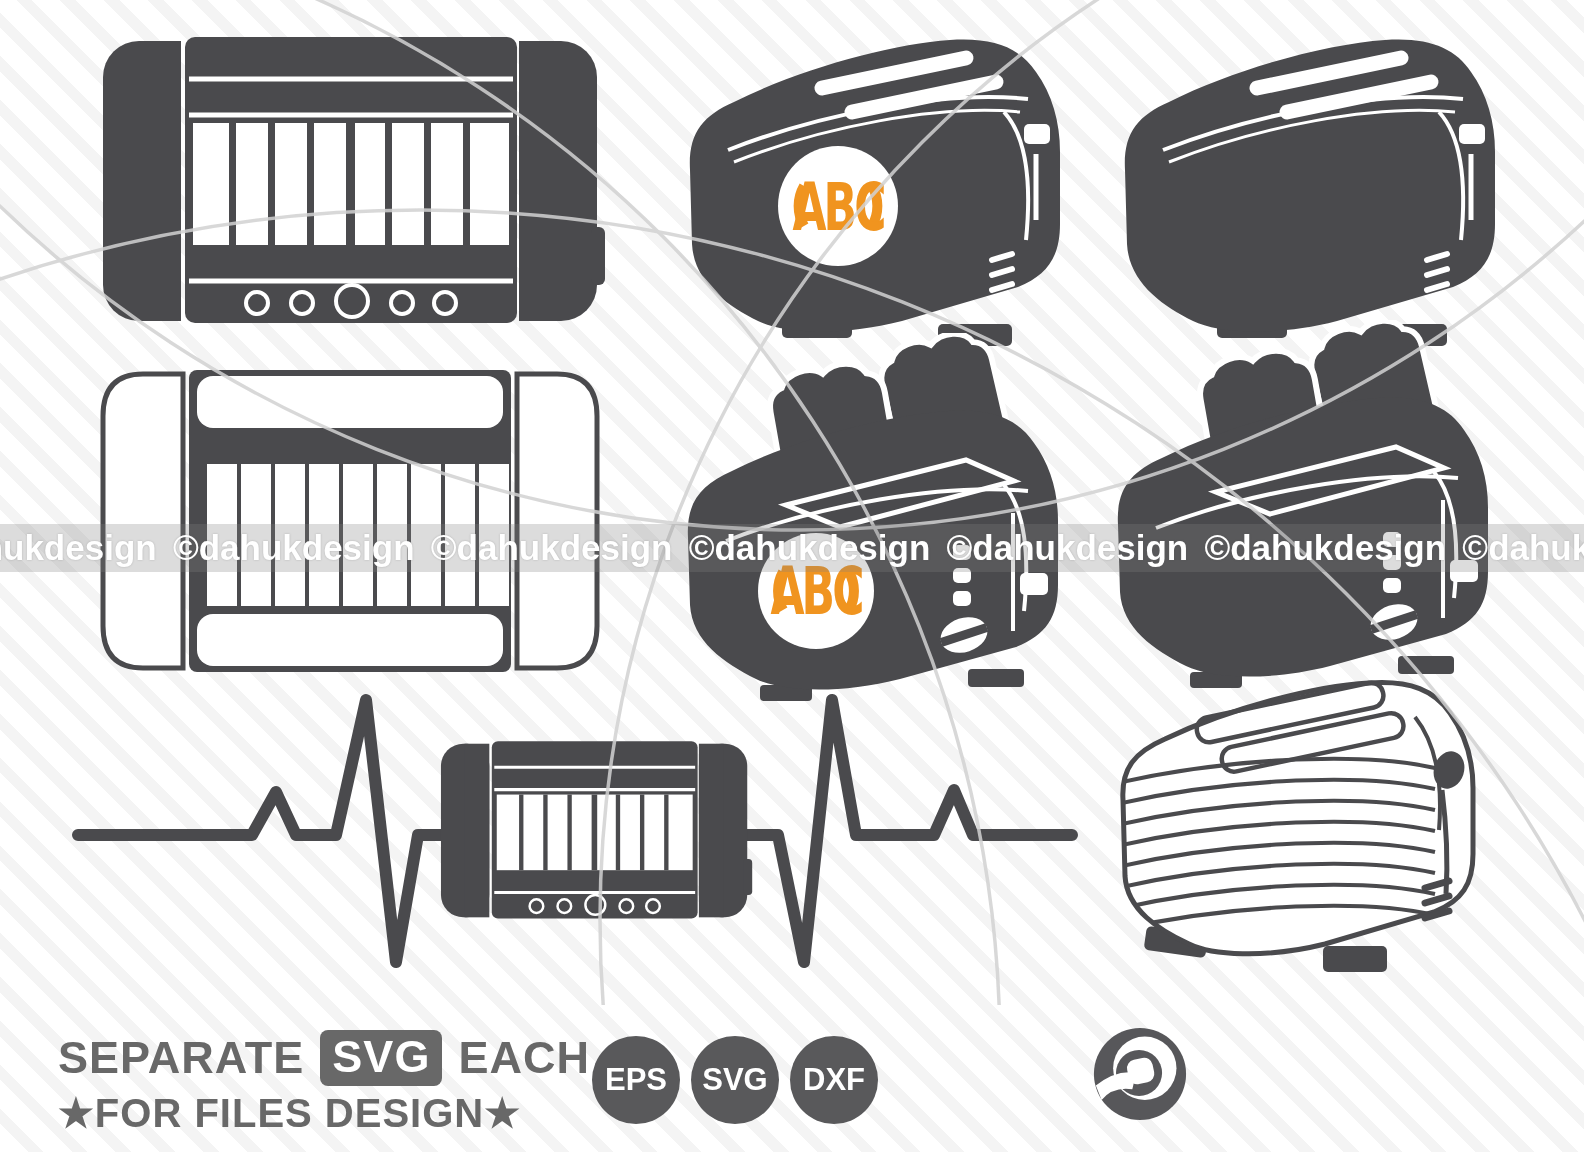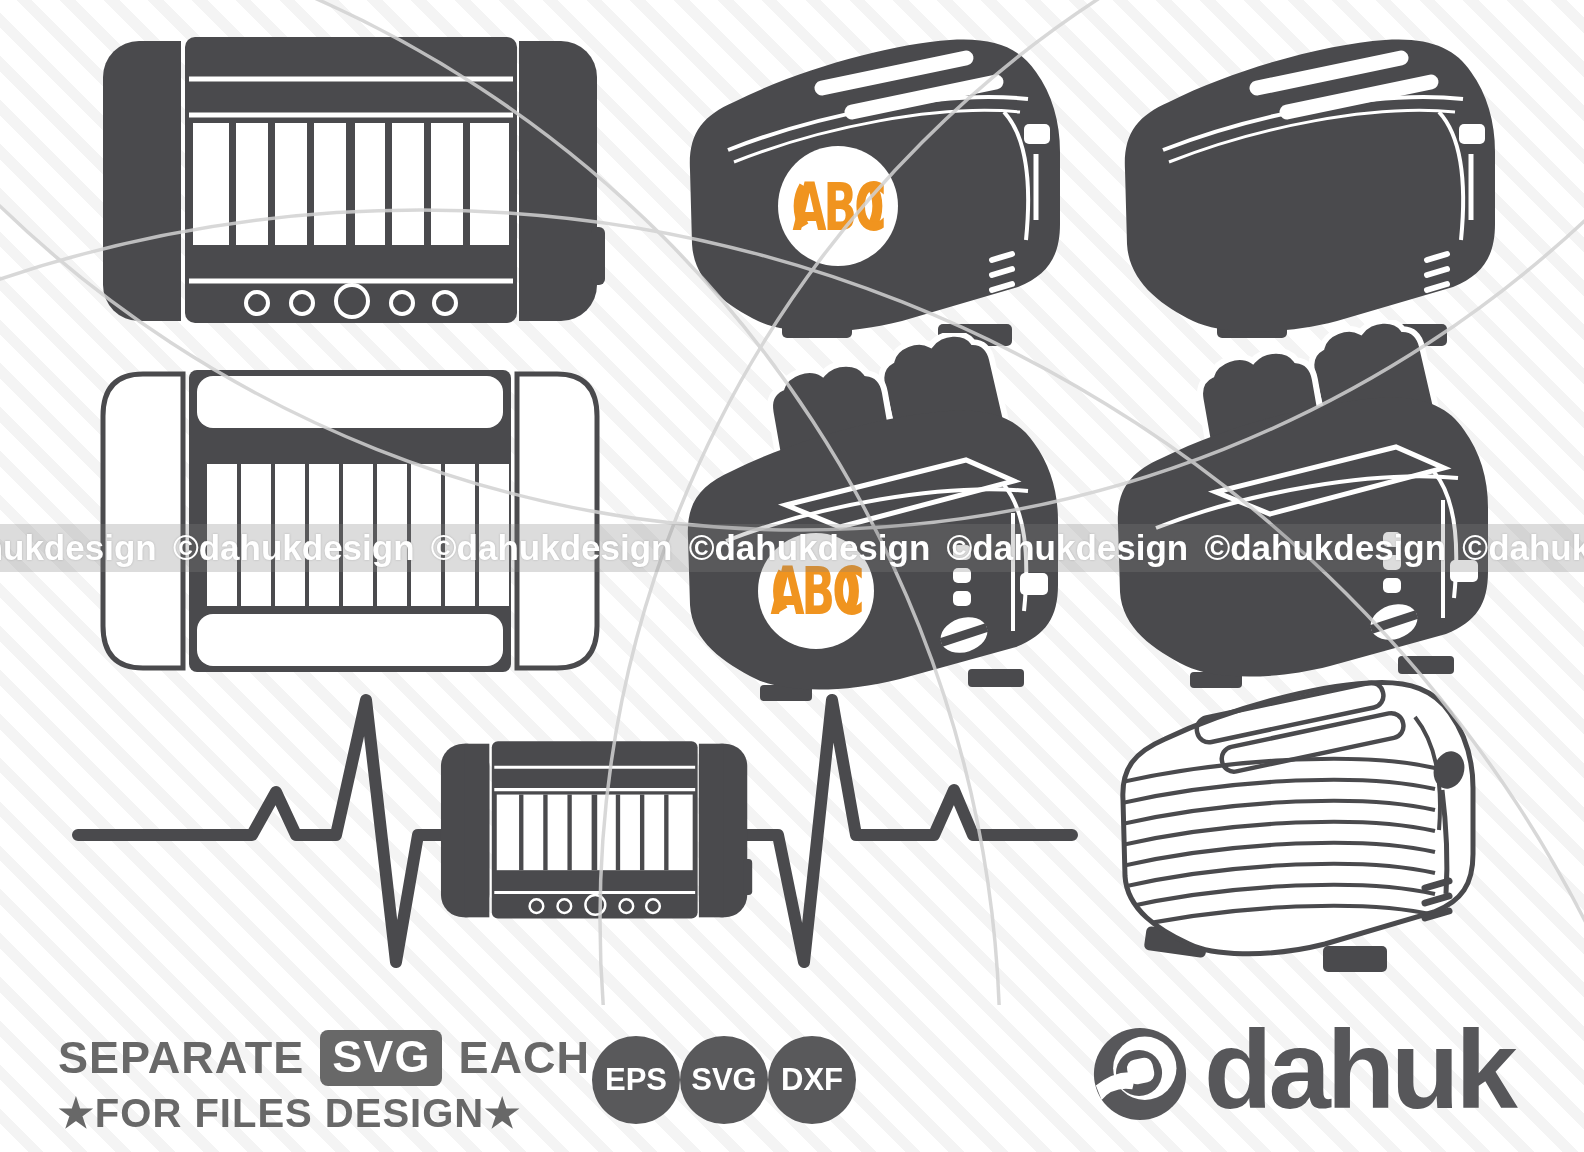--- a/index.html
+++ b/index.html
@@ -24,21 +24,21 @@
     align-items:center;overflow:hidden;padding:0;margin:0;z-index:6;}
   #wmband .wm{flex:0 0 auto;color:#fff;font-weight:bold;font-size:35px;white-space:nowrap;
     text-shadow:0 0 2px rgba(90,90,90,0.35);letter-spacing:0px;}
   #wmband .wm:first-child{margin-left:-85px;}
   #wmband .wm:last-child{margin-right:-120px;}
   
   #footer-left{position:absolute;left:58px;top:1030px;color:var(--footer);}
   #fl1{display:flex;align-items:center;gap:16px;font-size:45px;font-weight:bold;letter-spacing:1px;}
   #fl1 .svgbox{background:var(--footer);color:#fff;border-radius:8px;padding:1px 12px 3px;}
   #fl2{margin-top:4px;font-size:40px;font-weight:bold;letter-spacing:1px;}
-  #badges{position:absolute;left:592px;top:1036px;display:flex;}
+  #badges{position:absolute;left:592px;top:1036px;display:flex;gap:11px;}
   .badge{width:88px;height:88px;border-radius:50%;background:var(--badge);color:#fff;
     display:flex;align-items:center;justify-content:center;font-size:31px;font-weight:bold;}
   #brand{position:absolute;left:1092px;top:1026px;display:flex;align-items:center;}
   #wordmark{color:var(--brand);font-size:112px;font-weight:bold;letter-spacing:-4px;
     margin-left:16px;line-height:96px;margin-top:-8px;}
 </style>
 </head>
 <body>
 
 <div id="canvas">
@@ -237,16 +237,15 @@
   </div>
 
   <div id="brand">
     <svg width="96" height="96" viewBox="0 0 100 100">
       <circle cx="50" cy="50" r="48" class="fI" style="fill:var(--brand)"></circle>
       <circle cx="55" cy="44" r="33" class="fW"></circle>
       <circle cx="49" cy="49" r="24" style="fill:var(--brand)"></circle>
       <rect x="37" y="34" width="27" height="26" rx="9" class="fW" transform="rotate(-12 50 46)"></rect>
       <path class="fW" d="M4,62 Q26,45 46,49 L42,66 Q22,63 10,77 Z"></path>
     </svg>
-    <div id="wordmark">dahuk</div>
   </div>
 
 </div>
 
 </body></html>

